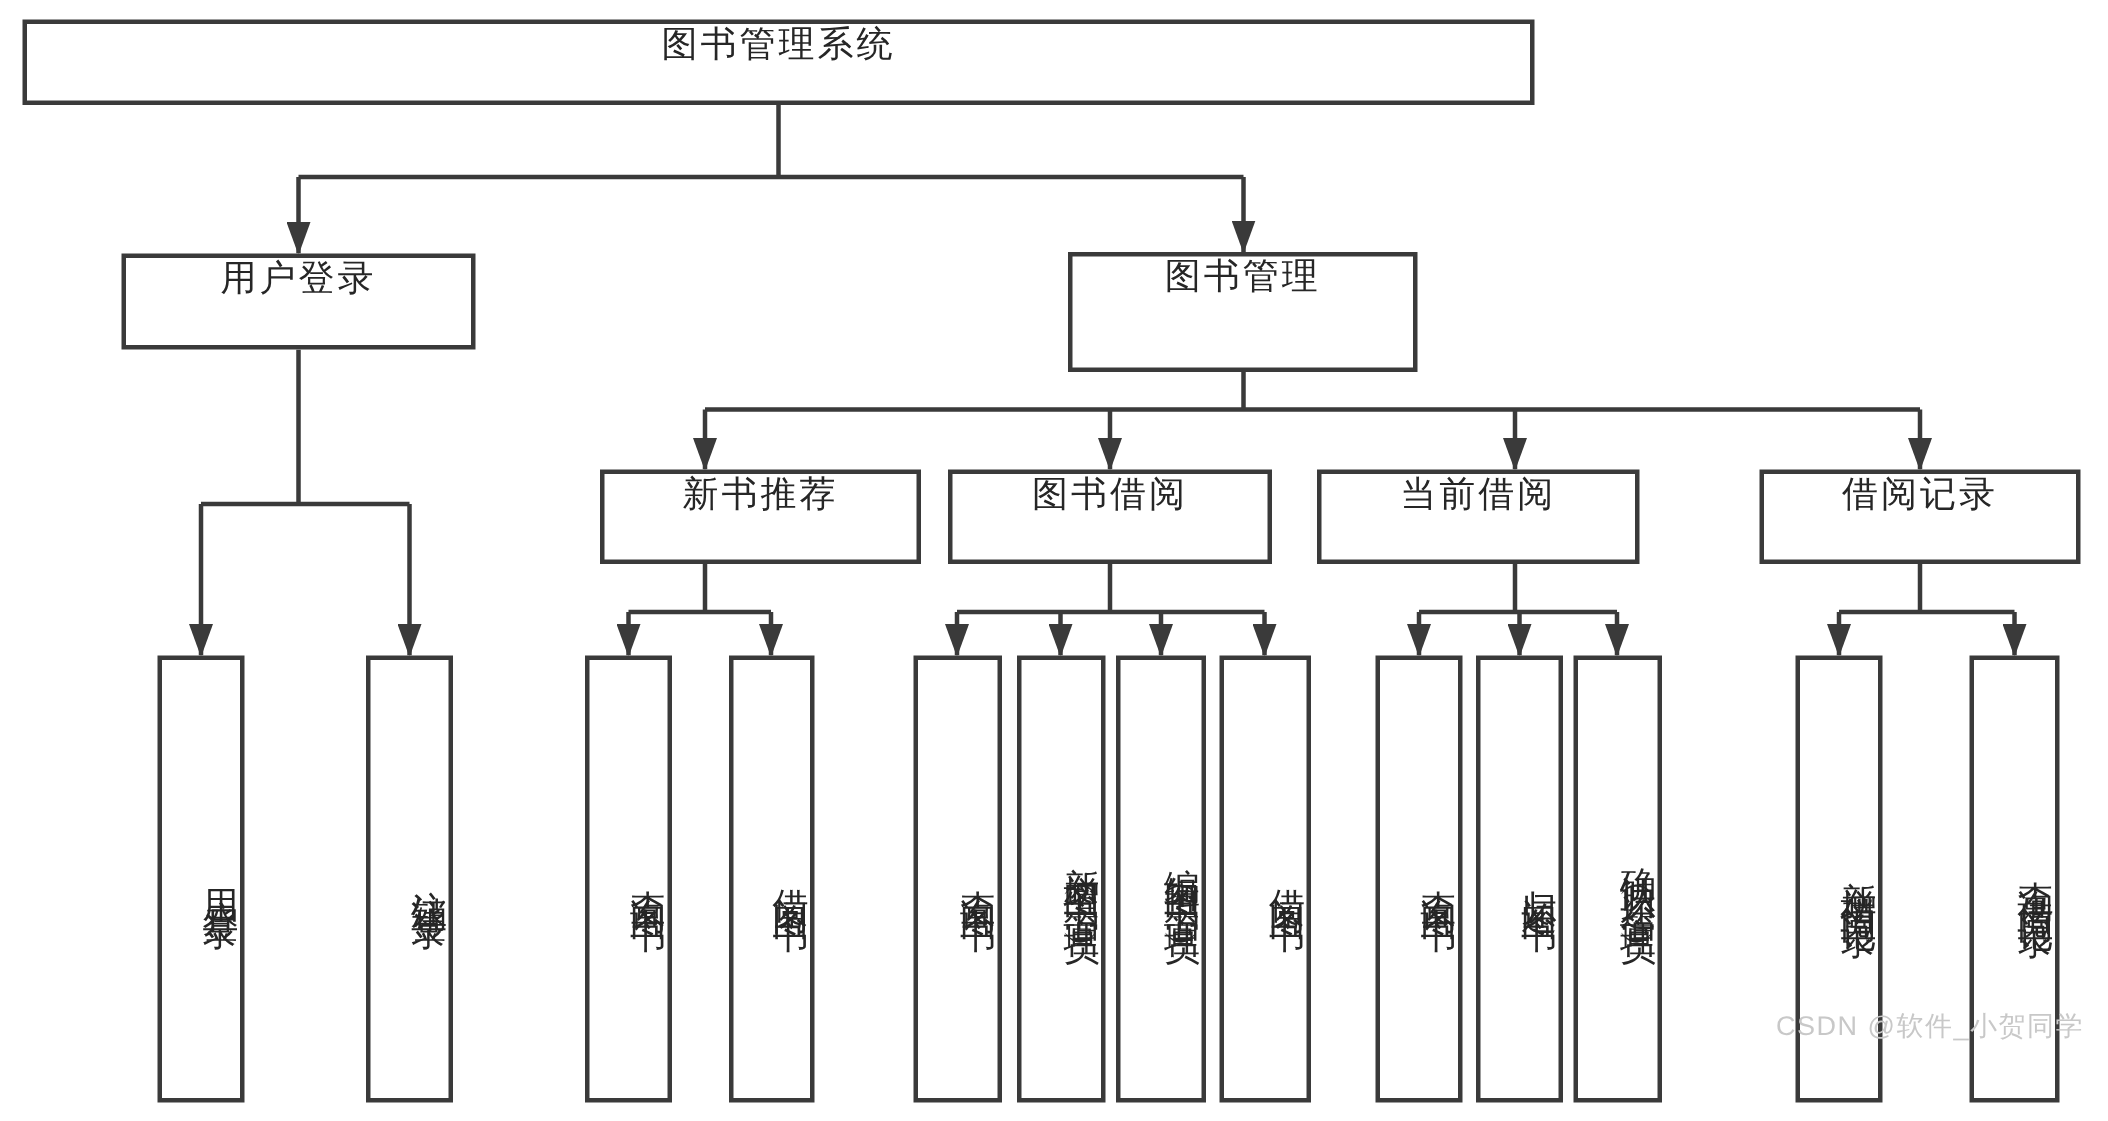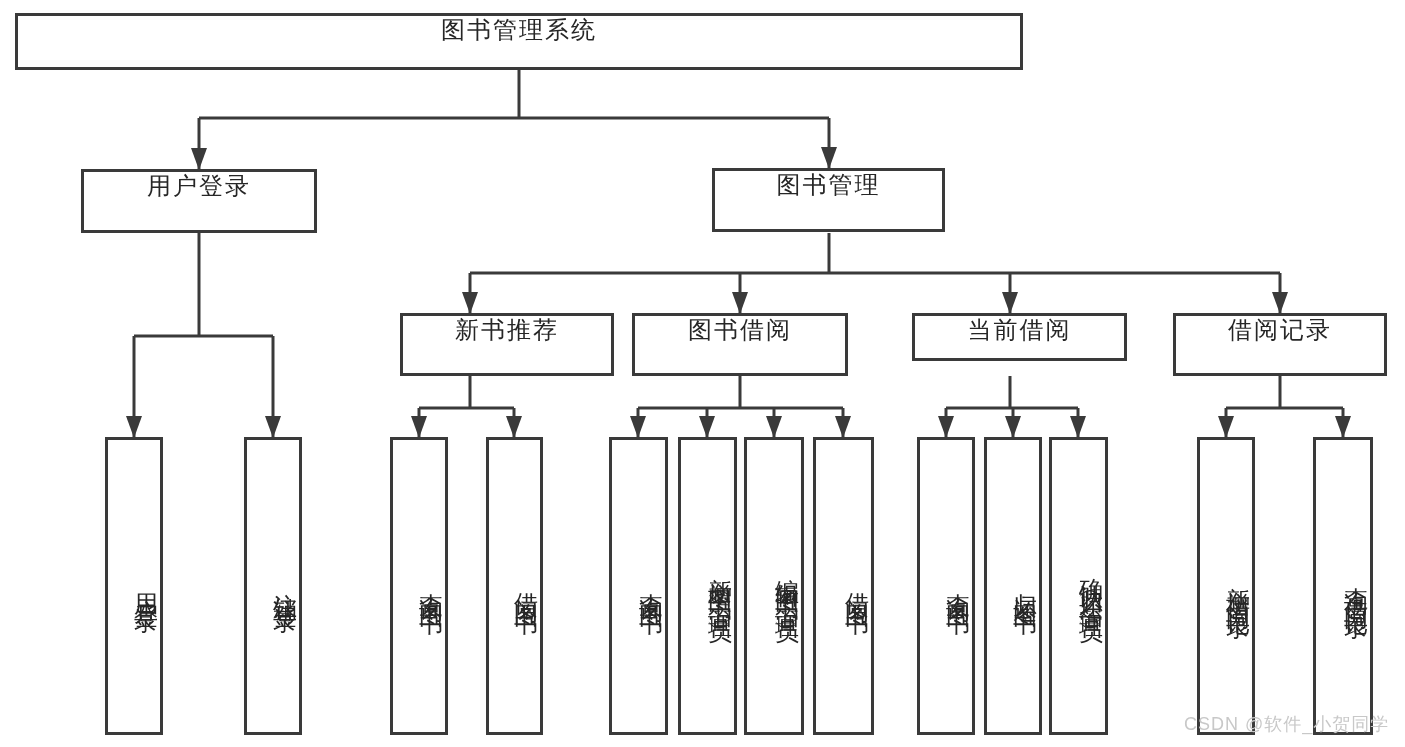--- a/index.html
+++ b/index.html
@@ -44,21 +44,21 @@
     white-space: nowrap;
   }
   .vbox {
     writing-mode: vertical-rl;
     letter-spacing: 6px;
     font-size: 24px;
   }
   .watermark {
     position: absolute;
     left: 1184px;
-    top: 712px;
+    top: 672px;
     font-size: 18px;
     letter-spacing: 1px;
     color: var(--watermark-color);
     white-space: nowrap;
     z-index: 5;
   }
 </style>
 </head>
 <body>
 
@@ -119,31 +119,31 @@
     </g>
   </svg>
 
   <div class="box" style="left:15px; top:13px; width:1008px; height:57px;">
     <span>图书管理系统</span>
   </div>
 
   <div class="box" style="left:81px; top:169px; width:236px; height:64px;">
     <span>用户登录</span>
   </div>
-  <div class="box" style="left:712px; top:168px; width:233px; height:64px;">
+  <div class="box" style="left:712px; top:168px; width:233px; height:80px;">
     <span>图书管理</span>
   </div>
 
   <div class="box" style="left:363px; top:313px; width:214px; height:63px;margin-left:37px;">
     <span>新书推荐</span>
   </div>
   <div class="box" style="left:632px; top:313px; width:216px; height:63px;">
     <span>图书借阅</span>
   </div>
-  <div class="box" style="left:912px; top:313px; width:215px; height:48px;">
+  <div class="box" style="left:878px; top:313px; width:215px; height:63px;">
     <span>当前借阅</span>
   </div>
   <div class="box" style="left:1173px; top:313px; width:214px; height:63px;">
     <span>借阅记录</span>
   </div>
 
   <div class="box vbox" style="left:105px; top:437px; width:58px; height:298px;">
     <span>用户登录</span>
   </div>
   <div class="box vbox" style="left:244px; top:437px; width:58px; height:298px;">

